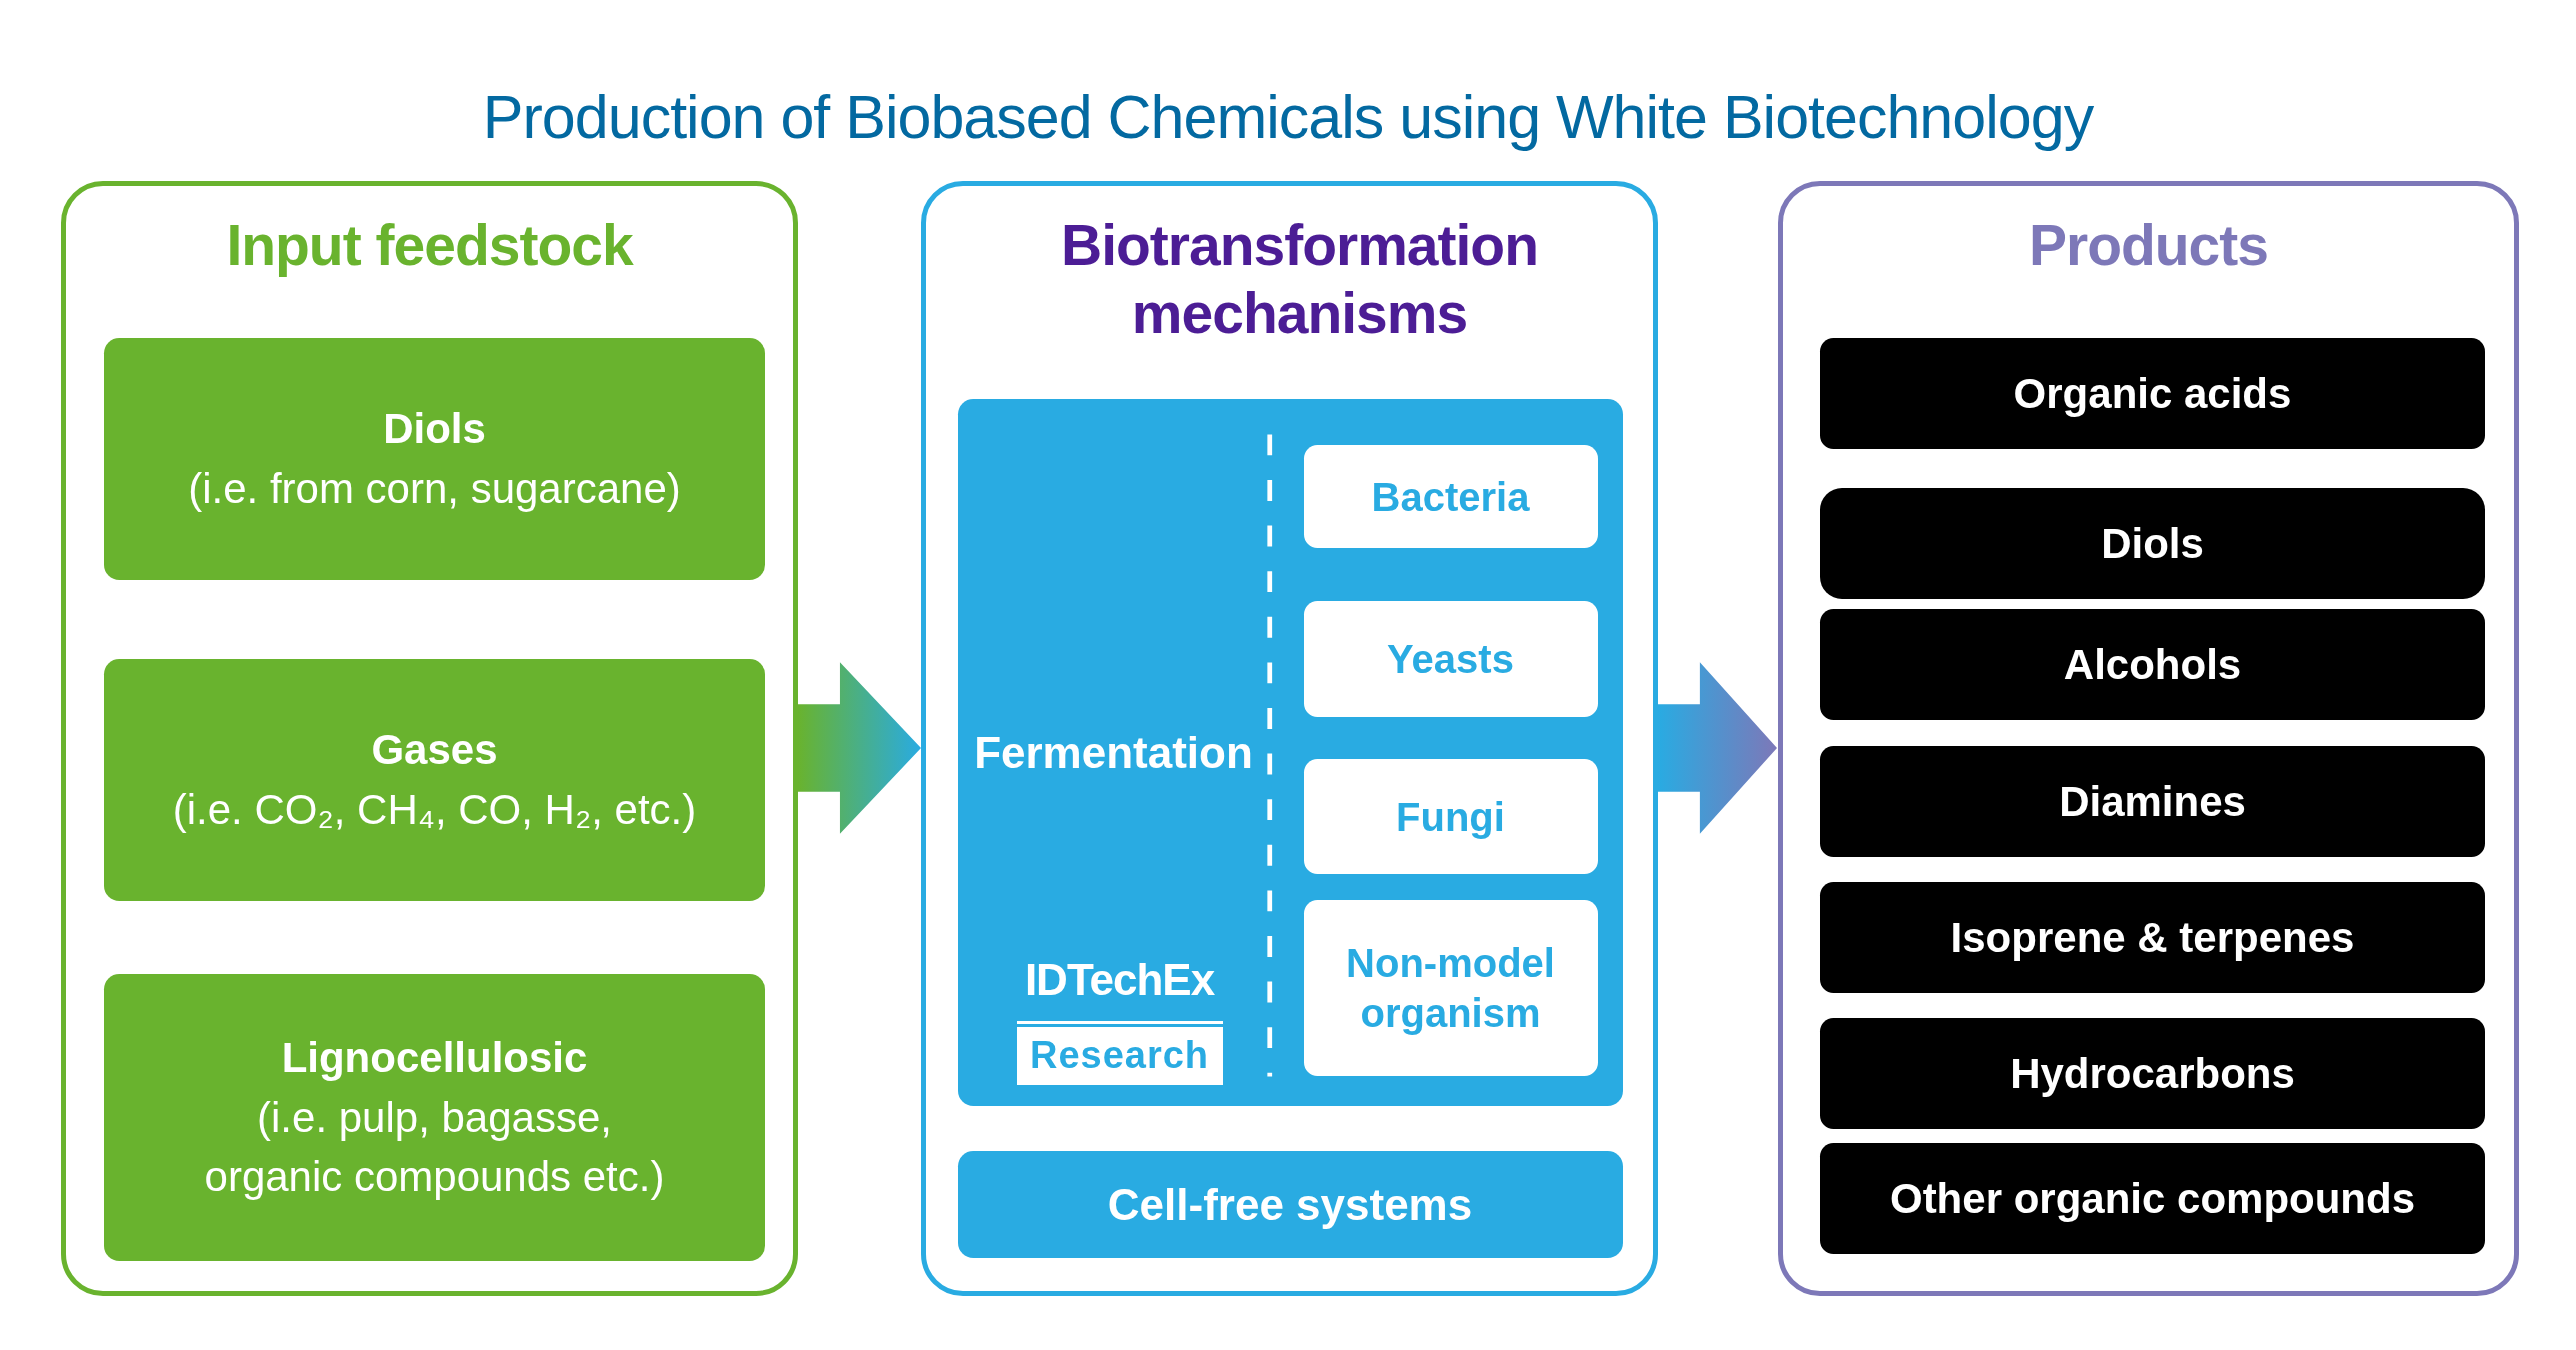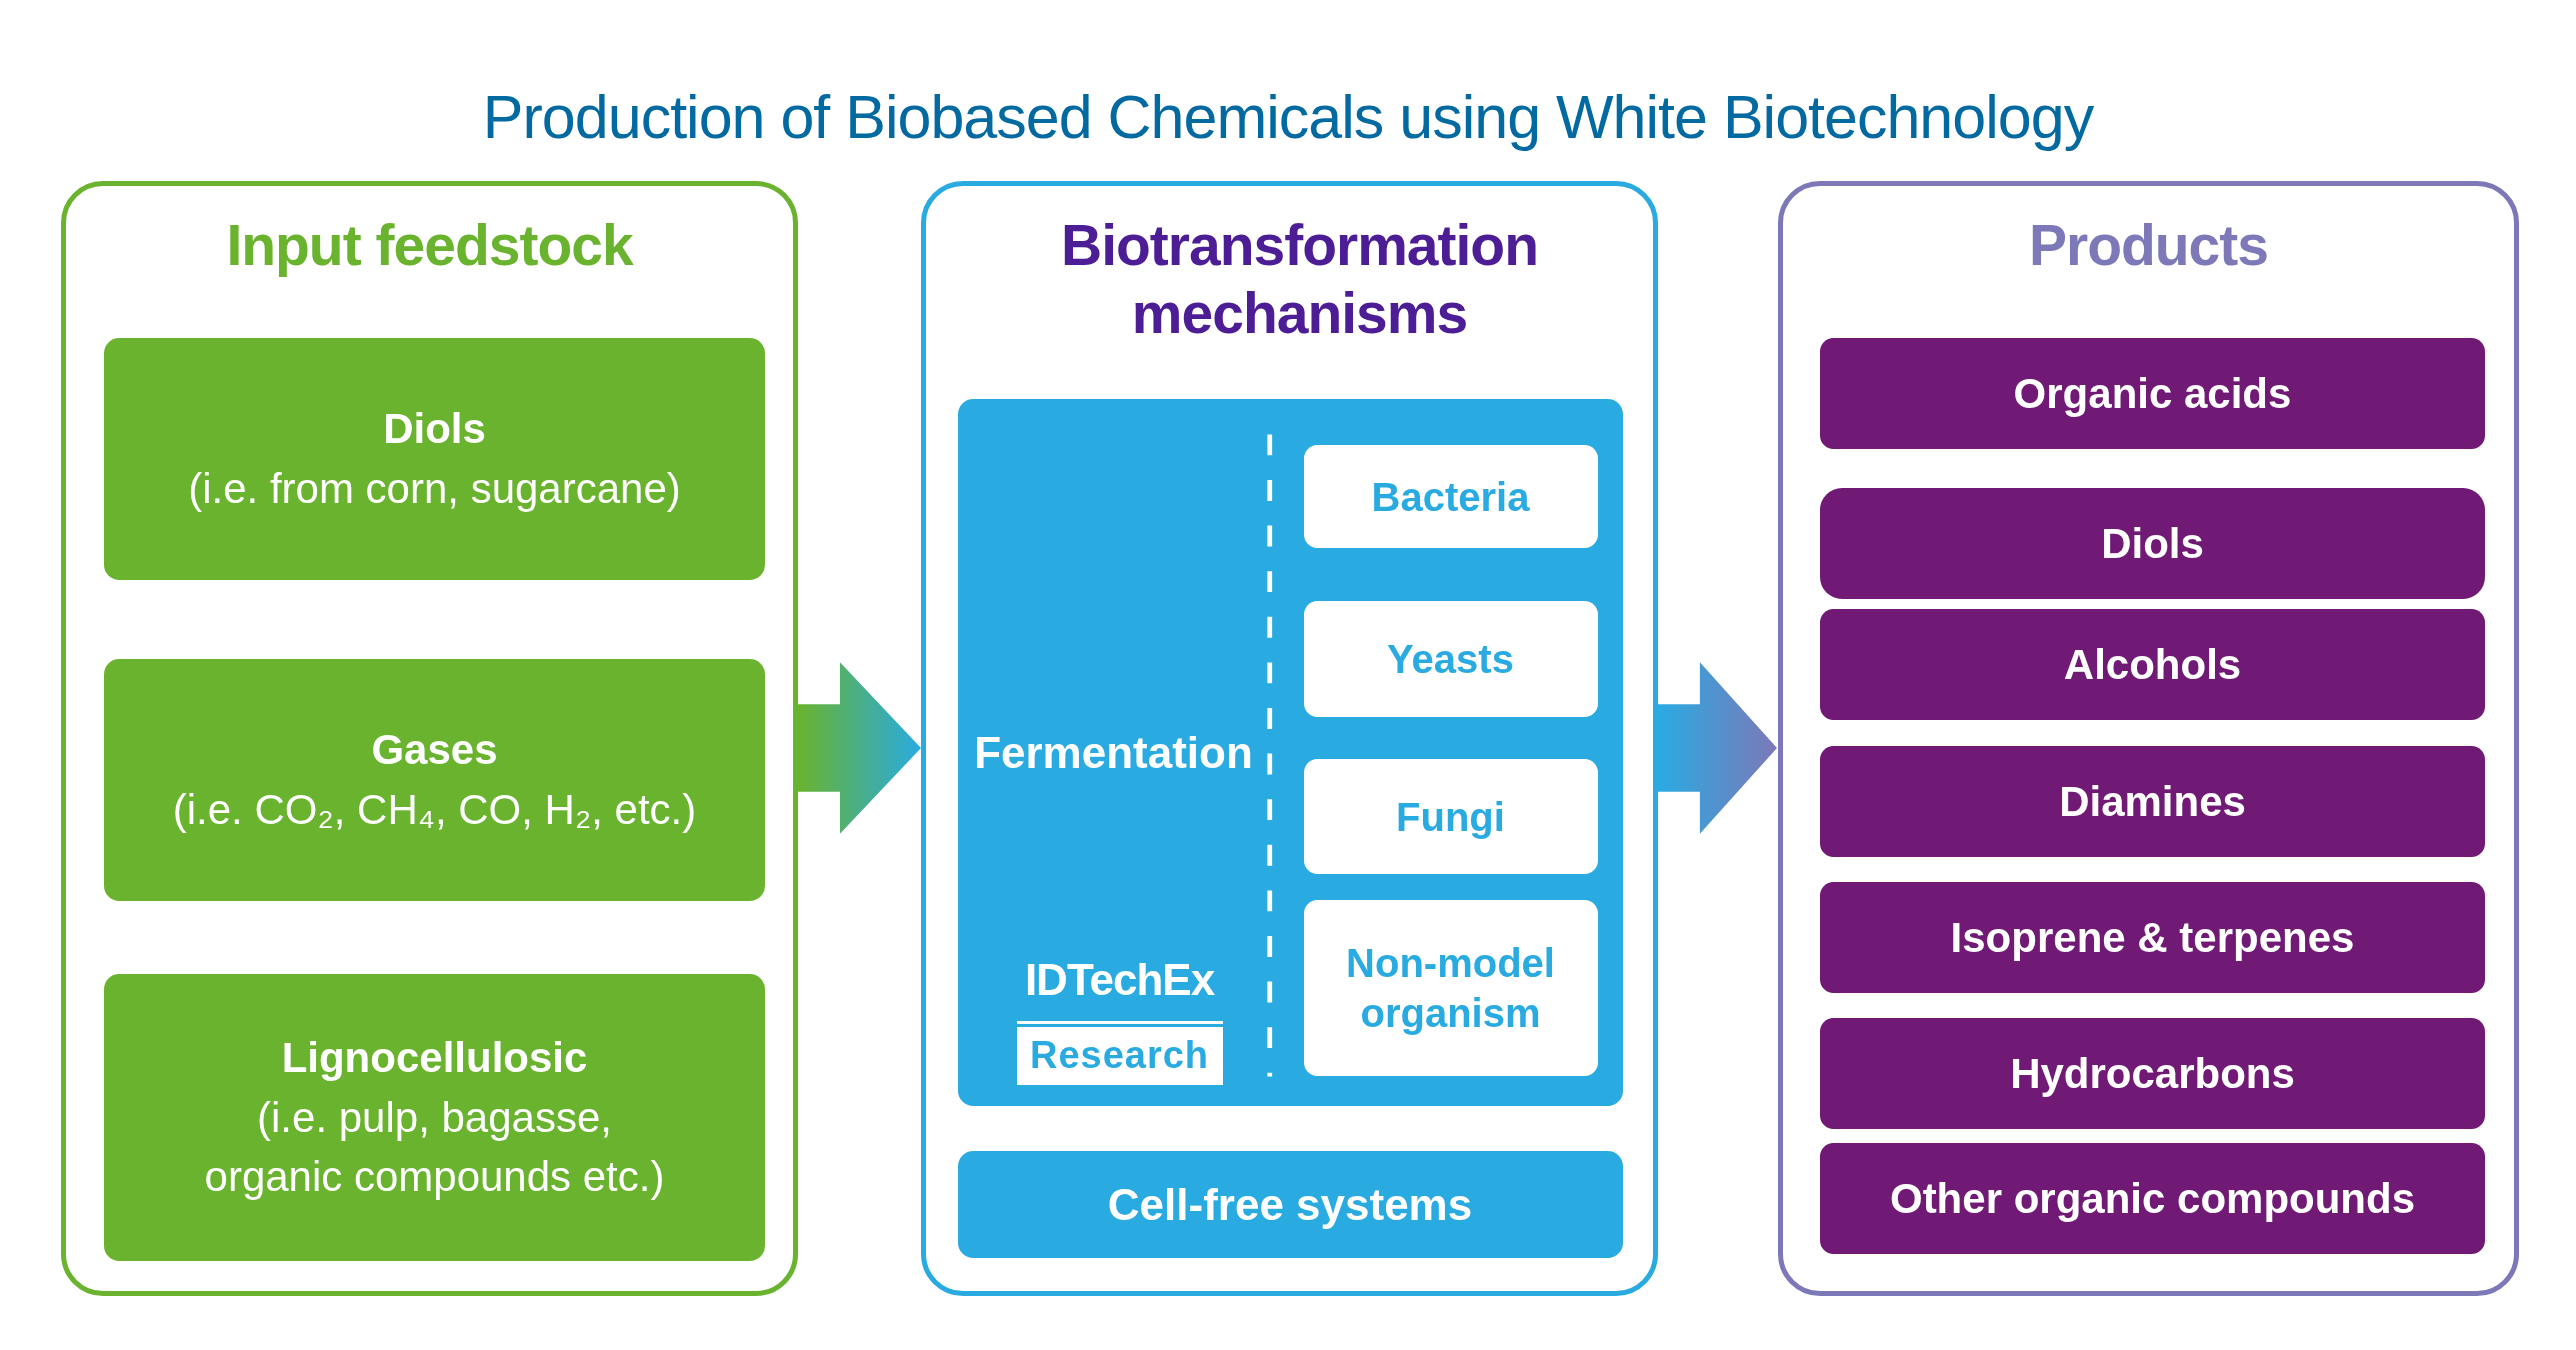--- a/index.html
+++ b/index.html
@@ -72,21 +72,21 @@
   }
 
   .cellfree-box {
     position:absolute; left:31.5px; top:965px; width:665px; height:107px;
     background:#29abe2; border-radius:15.3px; display:flex; align-items:center;
     justify-content:center; color:#ffffff; font-size:44px; font-weight:bold;
   }
 
   
   .prod-box {
-    position:absolute; left:37px; width:665px; height:111px; background:#701a75;
+    position:absolute; left:37px; width:665px; height:111px; background:#000000;
     border-radius:13.4px; display:flex; align-items:center; justify-content:center;
     color:#ffffff; font-size:42px; font-weight:bold;
   }
   .prod-1 { top:152px; }  .prod-2 { top:302px;border-radius:22px; }  .prod-3 { top:423px; }
   .prod-4 { top:560px; }  .prod-5 { top:696px; }  .prod-6 { top:832px; }
   .prod-7 { top:957px; }
 
   .arrow { position:absolute; top:662px; }
   .arrow-1 { left:798px; }
   .arrow-2 { left:1658px; }

